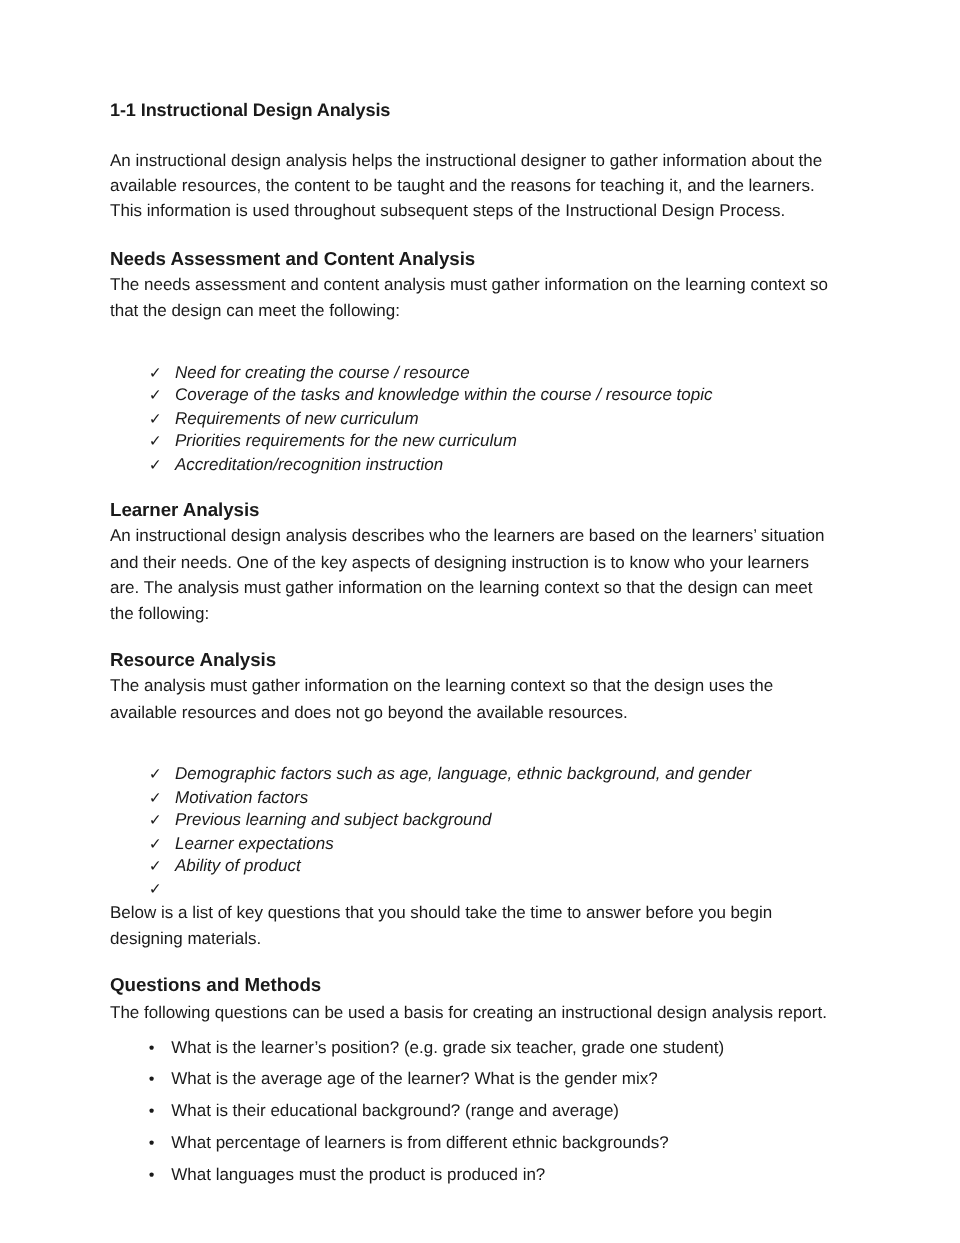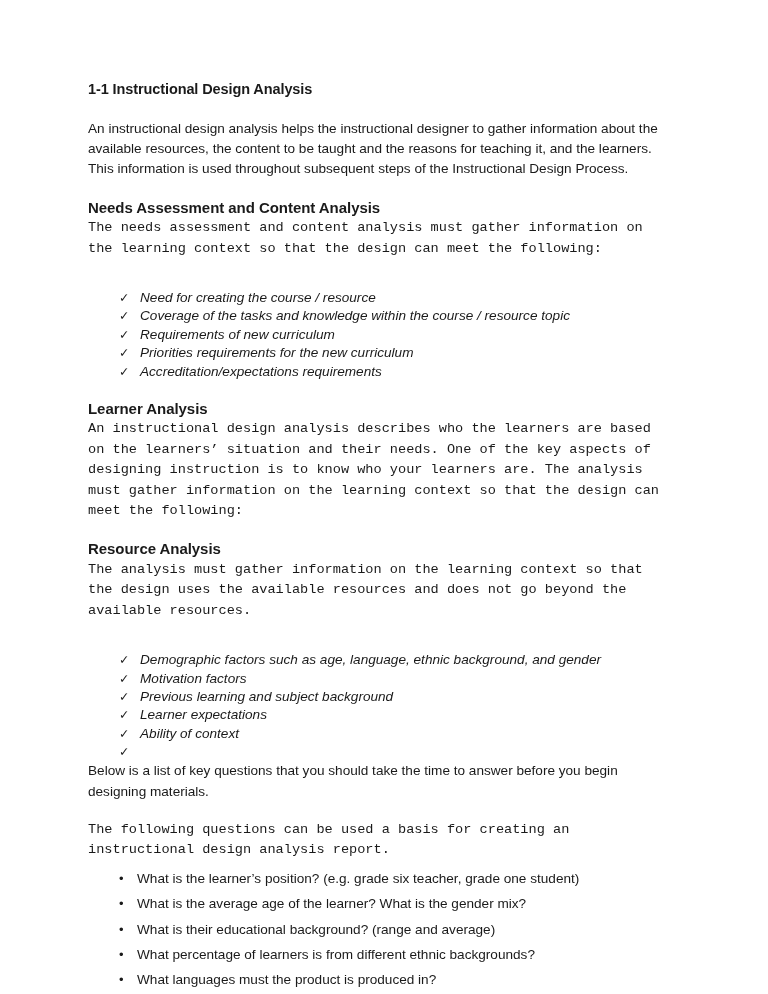--- a/index.html
+++ b/index.html
@@ -30,21 +30,20 @@
     letter-spacing: -0.1px;
   }
   .para {
     font-size: 13.6px;
     line-height: 20.4px;
     margin: 0 0 18px 0;
     max-width: 578px;
   }
   .para.tight {
     margin-bottom: 0;
-    font-family: Liberation Mono, monospace;
   }
   .section-heading {
     font-size: 15px;
     font-weight: bold;
     line-height: 20.4px;
     margin: 0;
     letter-spacing: -0.05px;
   }
   .section-block {
     margin-bottom: 18px;
@@ -102,45 +101,46 @@
   <div class="section-block">
     <h2 class="section-heading">Needs Assessment and Content Analysis</h2>
     <p class="para tight">The needs assessment and content analysis must gather information on the learning context so that the design can meet the following:</p>
   </div>
   <div class="spacer-sm"></div>
   <ul class="check-list">
     <li><span class="tick">✓</span><span>Need for creating the course / resource</span></li>
     <li><span class="tick">✓</span><span>Coverage of the tasks and knowledge within the course / resource topic</span></li>
     <li><span class="tick">✓</span><span>Requirements of new curriculum</span></li>
     <li><span class="tick">✓</span><span>Priorities requirements for the new curriculum</span></li>
-    <li><span class="tick">✓</span><span>Accreditation/expectations requirements</span></li>
+    <li><span class="tick">✓</span><span>Accreditation/recognition instruction</span></li>
   </ul>
 
   <div class="section-block">
     <h2 class="section-heading">Learner Analysis</h2>
     <p class="para tight">An instructional design analysis describes who the learners are based on the learners’ situation and their needs. One of the key aspects of designing instruction is to know who your learners are. The analysis must gather information on the learning context so that the design can meet the following:</p>
   </div>
 
   <div class="section-block">
     <h2 class="section-heading">Resource Analysis</h2>
     <p class="para tight">The analysis must gather information on the learning context so that the design uses the available resources and does not go beyond the available resources.</p>
   </div>
   <div class="spacer-sm"></div>
   <ul class="check-list">
     <li><span class="tick">✓</span><span>Demographic factors such as age, language, ethnic background, and gender</span></li>
     <li><span class="tick">✓</span><span>Motivation factors</span></li>
     <li><span class="tick">✓</span><span>Previous learning and subject background</span></li>
     <li><span class="tick">✓</span><span>Learner expectations</span></li>
-    <li><span class="tick">✓</span><span>Ability of context</span></li>
+    <li><span class="tick">✓</span><span>Ability of product</span></li>
     <li><span class="tick">✓</span></li>
   </ul>
 
   <p class="para">Below is a list of key questions that you should take the time to answer before you begin designing materials.</p>
 
   <div>
+    <h2 class="section-heading">Questions and Methods</h2>
     <p class="para tight">The following questions can be used a basis for creating an instructional design analysis report.</p>
   </div>
   <div class="spacer-xs"></div>
   <ul class="dot-list">
     <li><span class="dot">•</span><span>What is the learner’s position? (e.g. grade six teacher, grade one student)</span></li>
     <li><span class="dot">•</span><span>What is the average age of the learner? What is the gender mix?</span></li>
     <li><span class="dot">•</span><span>What is their educational background? (range and average)</span></li>
     <li><span class="dot">•</span><span>What percentage of learners is from different ethnic backgrounds?</span></li>
     <li><span class="dot">•</span><span>What languages must the product is produced in?</span></li>
   </ul>

